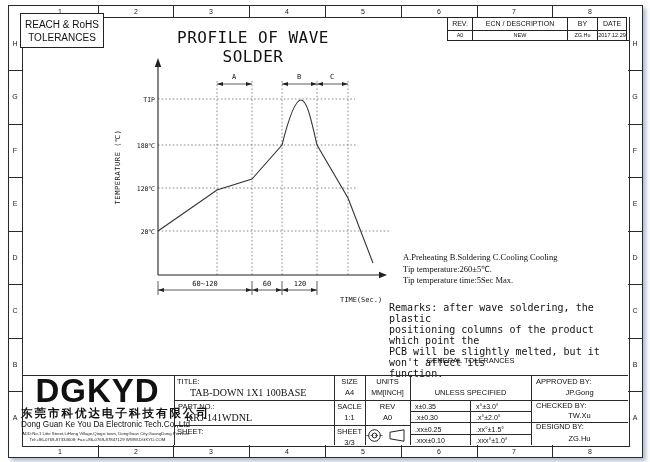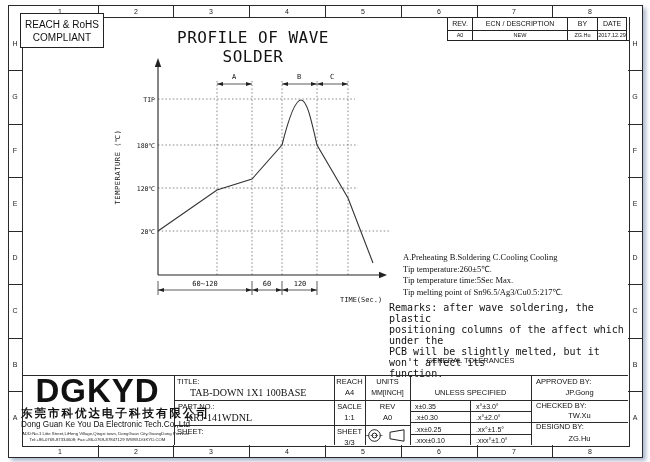--- a/index.html
+++ b/index.html
@@ -121,21 +121,21 @@
   <div class="abs tickh" style="left:628px;top:70px"></div>
   <div class="abs tickh" style="left:628px;top:124px"></div>
   <div class="abs tickh" style="left:628px;top:177px"></div>
   <div class="abs tickh" style="left:628px;top:231px"></div>
   <div class="abs tickh" style="left:628px;top:284px"></div>
   <div class="abs tickh" style="left:628px;top:338px"></div>
   <div class="abs tickh" style="left:628px;top:391px"></div>
 
   <div class="abs badge">
     <span>REACH &amp; RoHS</span>
-    <span>COMPLIANT</span>
+    <span>TOLERANCES</span>
   </div>
 
   <div class="abs dtitle">PROFILE OF WAVE SOLDER</div>
 
   <div class="abs revtab">
     <div class="c hd">REV.</div>
     <div class="c hd">ECN / DESCRIPTION</div>
     <div class="c hd">BY</div>
     <div class="c hd">DATE</div>
     <div class="c vl">A0</div>
@@ -197,25 +197,24 @@
     <text class="t7 mid" x="105" y="231">60~120</text>
     <text class="t7 mid" x="167" y="231">60</text>
     <text class="t7 mid" x="200" y="231">120</text>
     <text class="t7" x="240" y="247">TIME(Sec.)</text>
   </svg>
 
   <div class="abs notes">
     <div>A.Preheating  B.Soldering  C.Cooling Cooling</div>
     <div>Tip temperature:260±5℃.</div>
     <div>Tip temperature time:5Sec Max.</div>
-    <div>Tip melting point of Sn96.5/Ag3/Cu0.5:217℃.</div>
   </div>
   <div class="abs remarks">
     <div>Remarks: after wave soldering, the plastic</div>
-    <div>positioning columns of the affect  which under the</div>
+    <div>positioning columns of the product  which point the</div>
     <div>PCB will be slightly melted, but it won't affect its</div>
     <div>function.</div>
   </div>
 
   <div class="abs ln" style="left:22px;top:375px;width:606px;height:1px"></div>
   <div class="abs ln" style="left:174px;top:375px;width:1px;height:70px"></div>
   <div class="abs ln" style="left:334px;top:375px;width:1px;height:70px"></div>
   <div class="abs ln" style="left:365px;top:375px;width:1px;height:70px"></div>
   <div class="abs ln" style="left:410px;top:375px;width:1px;height:70px"></div>
   <div class="abs ln" style="left:531px;top:375px;width:1px;height:70px"></div>
@@ -231,21 +230,21 @@
   <div class="abs en">Dong Guan Ke You Da Electronic Tech.Co.,Ltd</div>
   <div class="abs addr" style="top:430.5px">ADD:No.1 Litte Street,LiHeng Village,Qingxi town, DongGuan City,GuangDong Province</div>
   <div class="abs addr" style="top:436.5px">Tel:+86-0769-87334608; Fax:+86-0769-87847129 WWW.DGKYD.COM</div>
 
   <span class="abs tb-label" style="left:177px;top:377px">TITLE:</span>
   <span class="abs tb-mono" style="left:190px;top:388px">TAB-DOWN 1X1 100BASE</span>
   <span class="abs tb-label" style="left:178px;top:402px">PART NO.:</span>
   <span class="abs tb-mono" style="left:186px;top:413px">KRJ-141WDNL</span>
   <span class="abs tb-label" style="left:177px;top:427px">SHEET:</span>
 
-  <span class="abs tb-label ctr" style="left:334px;width:31px;top:377px">REACH</span>
+  <span class="abs tb-label ctr" style="left:334px;width:31px;top:377px">SIZE</span>
   <span class="abs tb-label ctr" style="left:334px;width:31px;top:388px">A4</span>
   <span class="abs tb-label ctr" style="left:365px;width:45px;top:377px">UNITS</span>
   <span class="abs tb-small ctr" style="left:365px;width:45px;top:388px">MM[INCH]</span>
   <span class="abs tb-label ctr" style="left:334px;width:31px;top:402px">SACLE</span>
   <span class="abs tb-label ctr" style="left:334px;width:31px;top:413px">1:1</span>
   <span class="abs tb-label ctr" style="left:365px;width:45px;top:402px">REV</span>
   <span class="abs tb-label ctr" style="left:365px;width:45px;top:413px">A0</span>
   <span class="abs tb-label ctr" style="left:334px;width:31px;top:427px">SHEET</span>
   <span class="abs tb-label ctr" style="left:334px;width:31px;top:438px">3/3</span>
 

